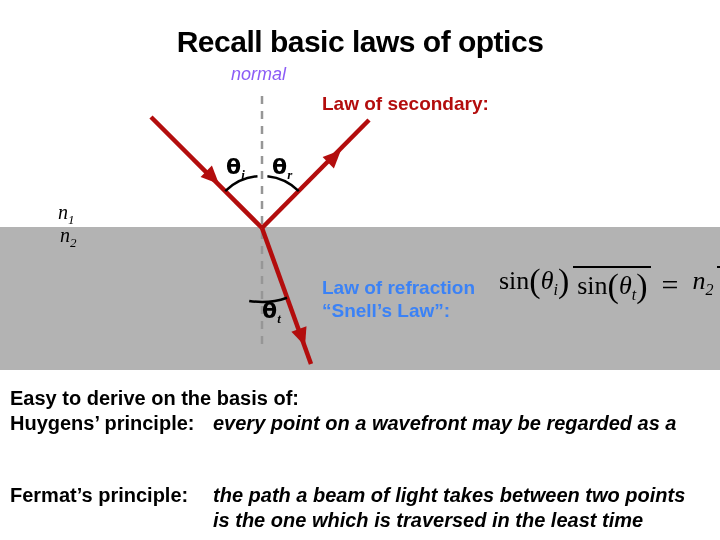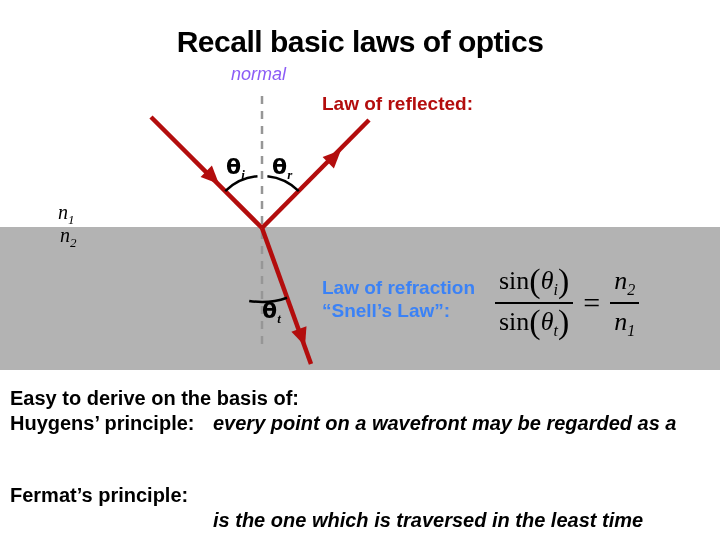--- a/index.html
+++ b/index.html
@@ -16,21 +16,21 @@
                  font-style:italic;font-size:13px;vertical-align:-5px;}
   .n-lbl{font-family:"Liberation Serif","DejaVu Serif",serif;font-style:italic;
          font-size:20px;line-height:1;}
   .n-lbl sub{font-size:13px;vertical-align:-5px;}
   .red-lbl{font-size:19px;font-weight:bold;line-height:23px;}
   .eq{font-family:"Liberation Serif","DejaVu Serif",serif;font-size:31px;font-style:italic;line-height:1;}
   .eq sub{font-size:19px;vertical-align:-8px;font-style:italic;}
   .eq .op{font-style:normal;padding:0 6px;}
   .formula{display:flex;align-items:center;
            font-family:"Liberation Serif","DejaVu Serif",serif;font-size:26px;}
-  .frac{display:inline-flex;flex-direction:column;text-align:center;}
+  .frac{display:inline-flex;text-align:center;}
   .frac .num{padding:0 4px 3px 4px;}
   .frac .den{border-top:2.5px solid #000;padding:3px 4px 0 4px;}
   .formula .sym{font-style:italic;}
   .formula sub{font-size:16px;font-style:italic;vertical-align:-6px;}
   .formula .paren{font-size:34px;font-weight:400;vertical-align:-3px;line-height:0;}
   .formula .equals{padding:0 10px;font-size:30px;}
   .caption{top:353px;left:10px;font-size:14px;font-style:italic;}
   .notes-intro{top:387px;left:10px;font-size:20px;font-weight:bold;}
   .p-label{font-size:20px;font-weight:bold;}
   .p-line{font-size:20px;font-weight:bold;font-style:italic;}
@@ -74,21 +74,21 @@
     <span>θ</span><sub>t</sub>
   </div>
 
   <div class="abs n-lbl" style="top:202px;left:58px;">
     <span>n</span><sub>1</sub>
   </div>
   <div class="abs n-lbl" style="top:225px;left:60px;">
     <span>n</span><sub>2</sub>
   </div>
 
-  <div class="abs red-lbl" style="top: 92px; left: 322px; color: rgb(179, 13, 13);">Law of reflected:</div>
+  <div class="abs red-lbl" style="top: 92px; left: 322px; color: rgb(179, 13, 13);">Law of secondary:</div>
 
   <div class="abs red-lbl" style="top: 276px; left: 322px; color: #3b82f6;">
     <div>Law of refraction</div>
     <div>“Snell’s Law”:</div>
   </div>
 
   <div class="abs formula" style="top:266px;left:495px;">
     <span class="frac">
       <span class="num"><span>sin</span><span class="paren">(</span><span class="sym">θ</span><sub>i</sub><span class="paren">)</span></span>
       <span class="den"><span>sin</span><span class="paren">(</span><span class="sym">θ</span><sub>t</sub><span class="paren">)</span></span>
@@ -100,15 +100,16 @@
     </span>
   </div>
 
 
   <div class="abs notes-intro">Easy to derive on the basis of:</div>
 
   <div class="abs p-line" style="top:412px;left:213px;">every point on a wavefront may be regarded as a</div>
   <div class="abs p-label" style="top:412px;left:10px;">Huygens’ principle:</div>
 
   <div class="abs p-label" style="top:484px;left:10px;">Fermat’s principle:</div>
+  <div class="abs p-line" style="top:484px;left:213px;">the path a beam of light takes between two points</div>
   <div class="abs p-line" style="top:509px;left:213px;">is the one which is traversed in the least time</div>
 
 </div>
 
 </body></html>

